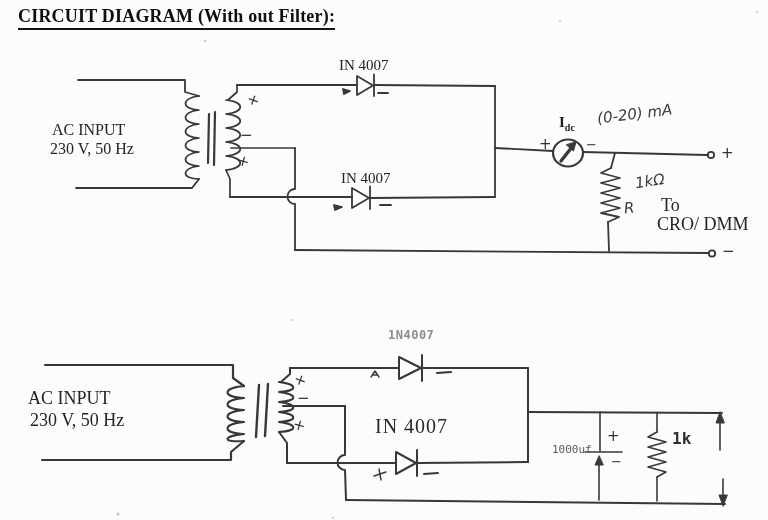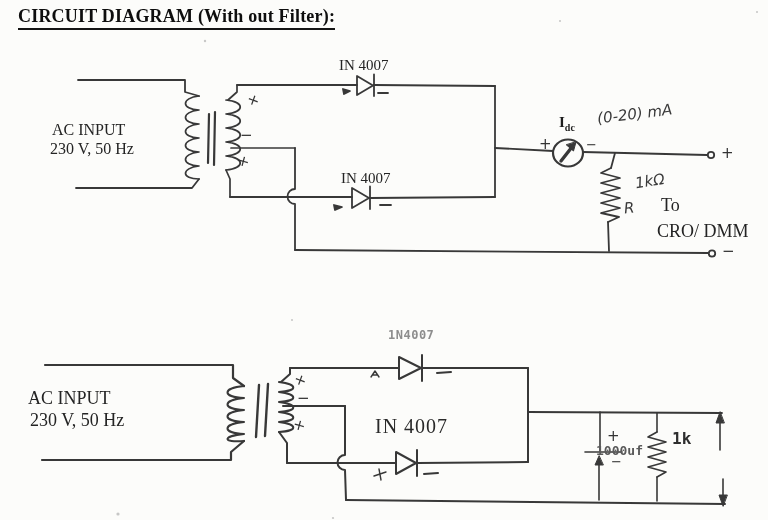--- a/index.html
+++ b/index.html
@@ -11,21 +11,21 @@
   .title{font-weight:bold;color:#0e0e0e;border-bottom:2.5px solid #141414;
          padding-bottom:1px;letter-spacing:.2px;}
   .serif15{font-size:15px;}
   .serif16{font-size:16px;}
   .serif17{font-size:18px;}
   .big{font-size:20px;letter-spacing:1px;color:#2a2a2a;}
   .hand{font-family:"DejaVu Sans", sans-serif;font-style:italic;color:#3a3a3a;}
   .mark{font-family:"DejaVu Sans", sans-serif;color:#333;font-size:15px;}
   .mono{font-family:"DejaVu Sans Mono", monospace;}
   .tiny{font-size:12px;color:#8d8d8d;letter-spacing:.5px;font-weight:bold;}
-  .capv{font-size:13px;color:#5a5a5a;font-weight:bold;margin-left:44px;}
+  .capv{font-size:11px;color:#5a5a5a;font-weight:normal;}
   .rk{font-size:16px;font-weight:bold;color:#2e2e2e;}
   .metlab{font-weight:bold;font-size:15px;color:#1d1d1d;}
   .metlab sub{font-size:10px;margin-top:28px;}
 </style>
 </head>
 <body>
 
 <div class="page">
 
   <svg class="wires" width="768" height="520" viewBox="0 0 768 520" fill="none" stroke="#383838" stroke-width="1.8" stroke-linecap="round" stroke-linejoin="round">
@@ -167,21 +167,21 @@
   <span class="lbl metlab" style="left:559px;top:114px;"><span>I</span><sub>dc</sub></span>
   <span class="lbl mark" style="left:539px;top:136px;">+</span>
   <span class="lbl mark" style="left:586px;top:138px;font-size:13px;">−</span>
 
   <span class="lbl hand" style="left:597px;top:106px;font-size:15px;transform:rotate(-7deg);">(0-20) mA</span>
 
   <span class="lbl hand" style="left:635px;top:173px;font-size:15px;transform:rotate(-9deg);">1kΩ</span>
   <span class="lbl hand" style="left:624px;top:200px;font-size:15px;transform:rotate(-6deg);">R</span>
 
   <span class="lbl serif17" style="left:661px;top:196px;">To</span>
-  <span class="lbl serif17" style="left:657px;top:215px;margin-top:7px;">CRO/ DMM</span>
+  <span class="lbl serif17" style="left:657px;top:215px;">CRO/ DMM</span>
 
   <span class="lbl mark" style="left:721px;top:145px;">+</span>
   <span class="lbl mark" style="left:722px;top:243px;">−</span>
 
 
   <span class="lbl serif17" style="left:28px;top:389px;">AC INPUT</span>
   <span class="lbl serif17" style="left:30px;top:411px;">230 V, 50 Hz</span>
 
   <span class="lbl mono tiny" style="left:388px;top:329px;">1N4007</span>
   <span class="lbl big" style="left:375px;top:415px;">IN 4007</span>

